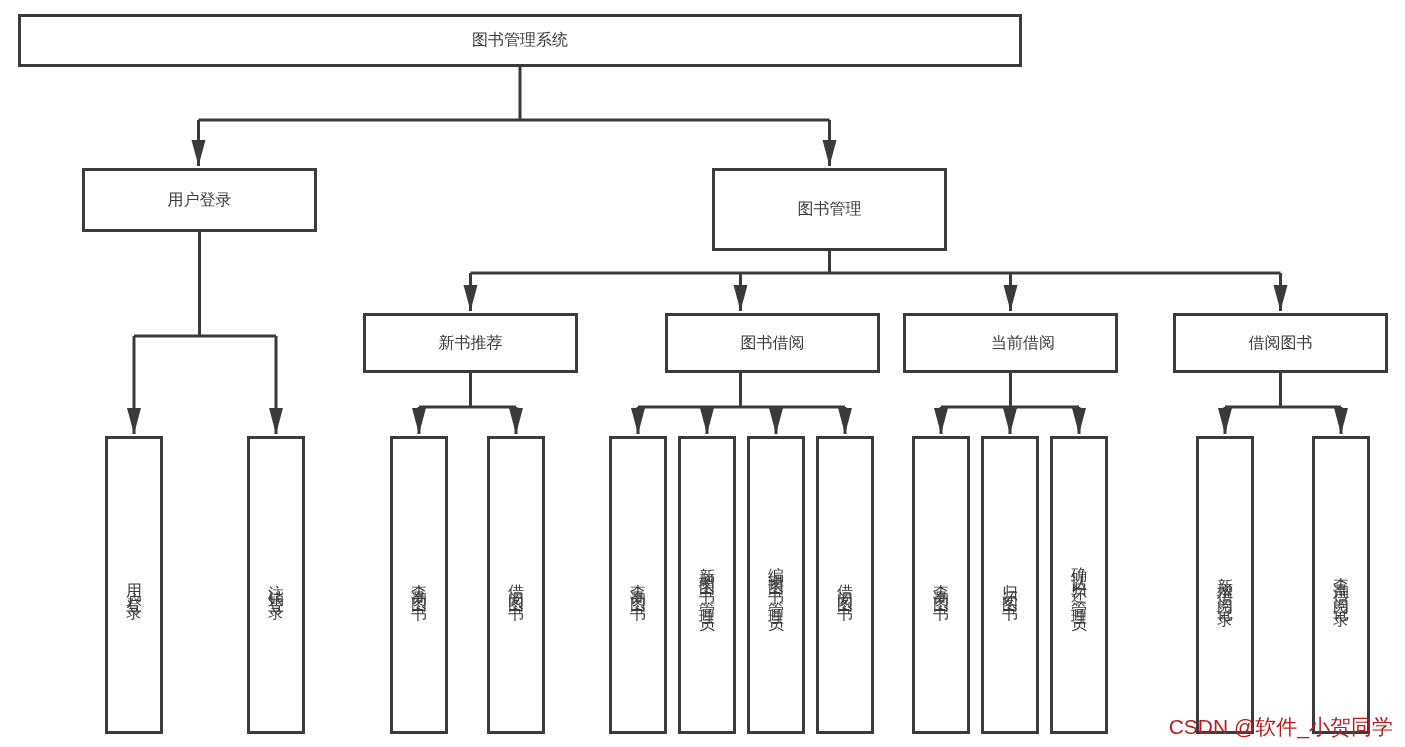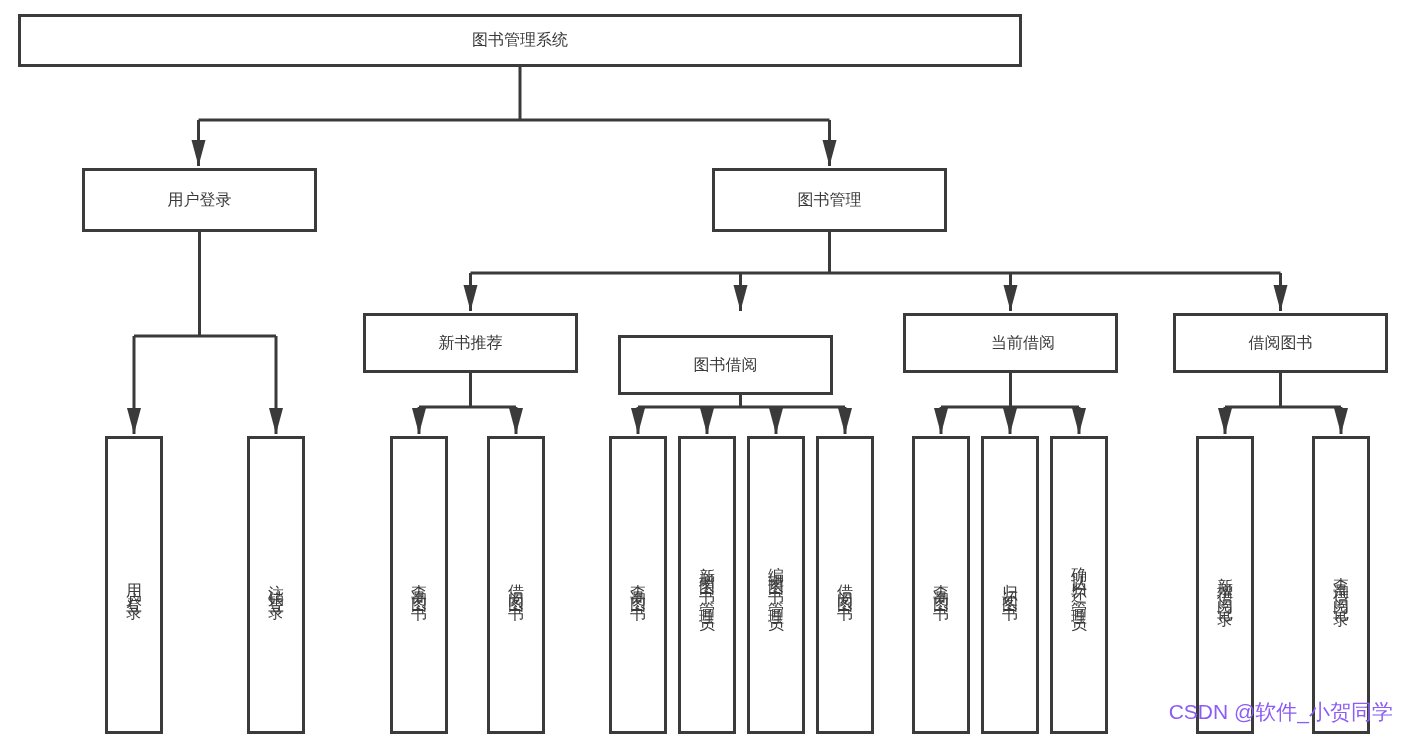--- a/index.html
+++ b/index.html
@@ -30,24 +30,24 @@
     color: #3a3a3a;
     display: flex;
     align-items: center;
     justify-content: center;
     font-size: 16px;
     z-index: 2;
     text-align: center;
   }
   .root  { left: 18px;  top: 14px;  width: 1004px; height: 53px; }
   .b-user{ left: 82px;  top: 168px; width: 235px;  height: 64px; }
-  .b-mgmt{ left: 712px; top: 168px; width: 235px;  height: 64px; }
+  .b-mgmt{ left: 712px; top: 168px; width: 235px;  height: 83px; }
   .lv2   { top: 313px; width: 215px; height: 60px; }
   .l2-0  { left: 363px; }
-  .l2-1  { left: 618px; margin-top: 22px; }
+  .l2-1  { left: 665px; }
   .l2-2  { left: 903px; padding-left: 25px; }
   .l2-3  { left: 1173px; }
   .leaf {
     top: 436px;
     width: 58px;
     height: 298px;
     writing-mode: vertical-rl;
     letter-spacing: 7px;
     line-height: 1.0;
     padding: 4px 0;
@@ -61,23 +61,23 @@
   .lf-6  { left: 747px; }
   .lf-7  { left: 816px; }
   .lf-8  { left: 912px; }
   .lf-9  { left: 981px; }
   .lf-10 { left: 1050px; }
   .lf-11 { left: 1196px; }
   .lf-12 { left: 1312px; }
   .watermark {
     position: absolute;
     right: 12px;
-    bottom: 21px;
+    bottom: 6px;
     font-size: 21px;
-    color: #8b5cf6;
+    color: #b91c1c;
     z-index: 3;
     white-space: nowrap;
   }
 </style>
 </head>
 <body>
 
 <div class="canvas">
 
   <svg class="connectors" viewBox="0 0 1405 747" xmlns="http://www.w3.org/2000/svg">

